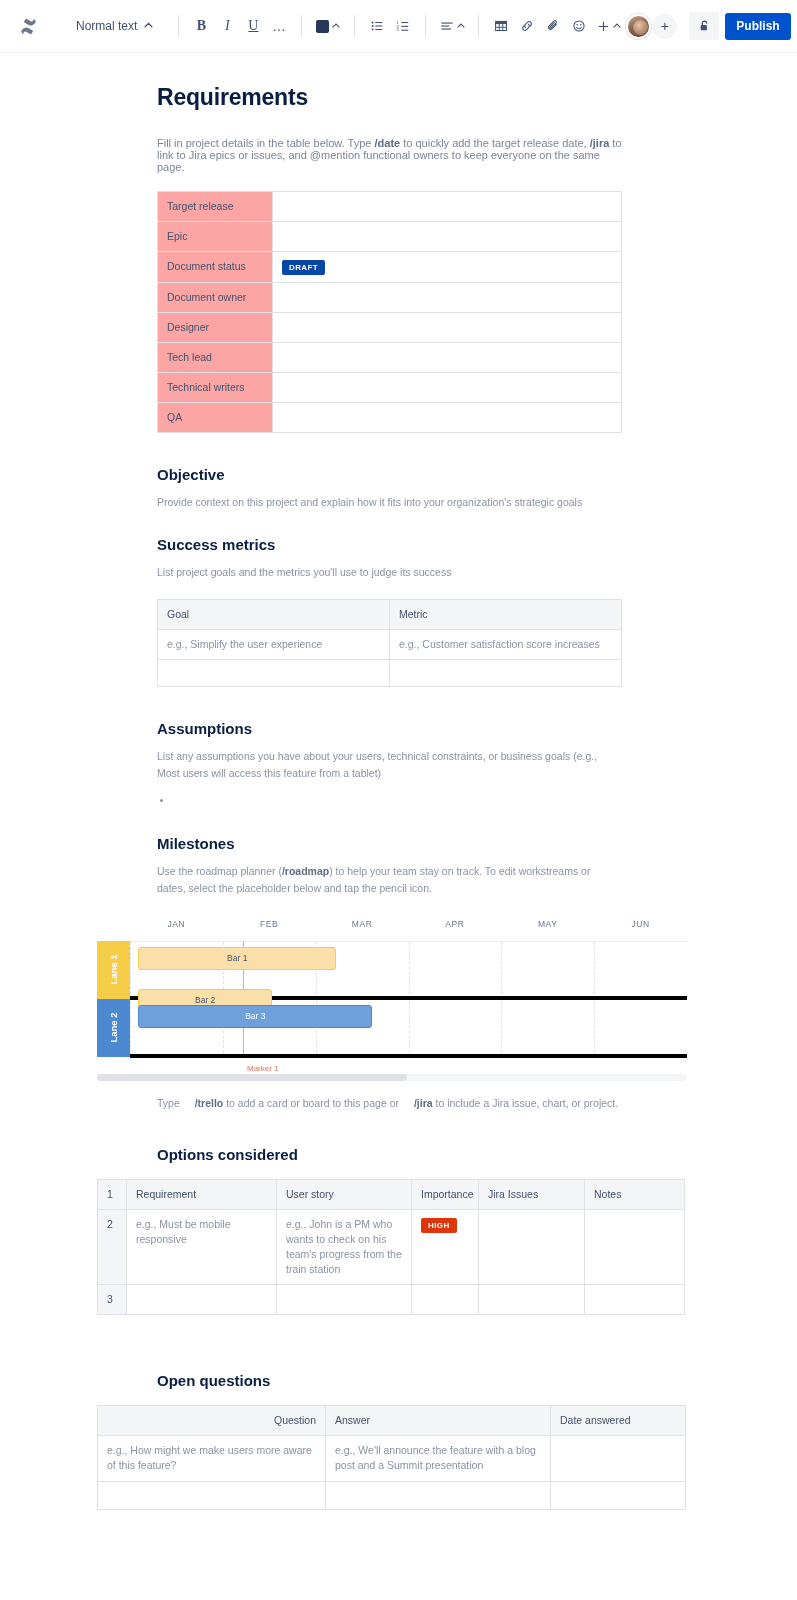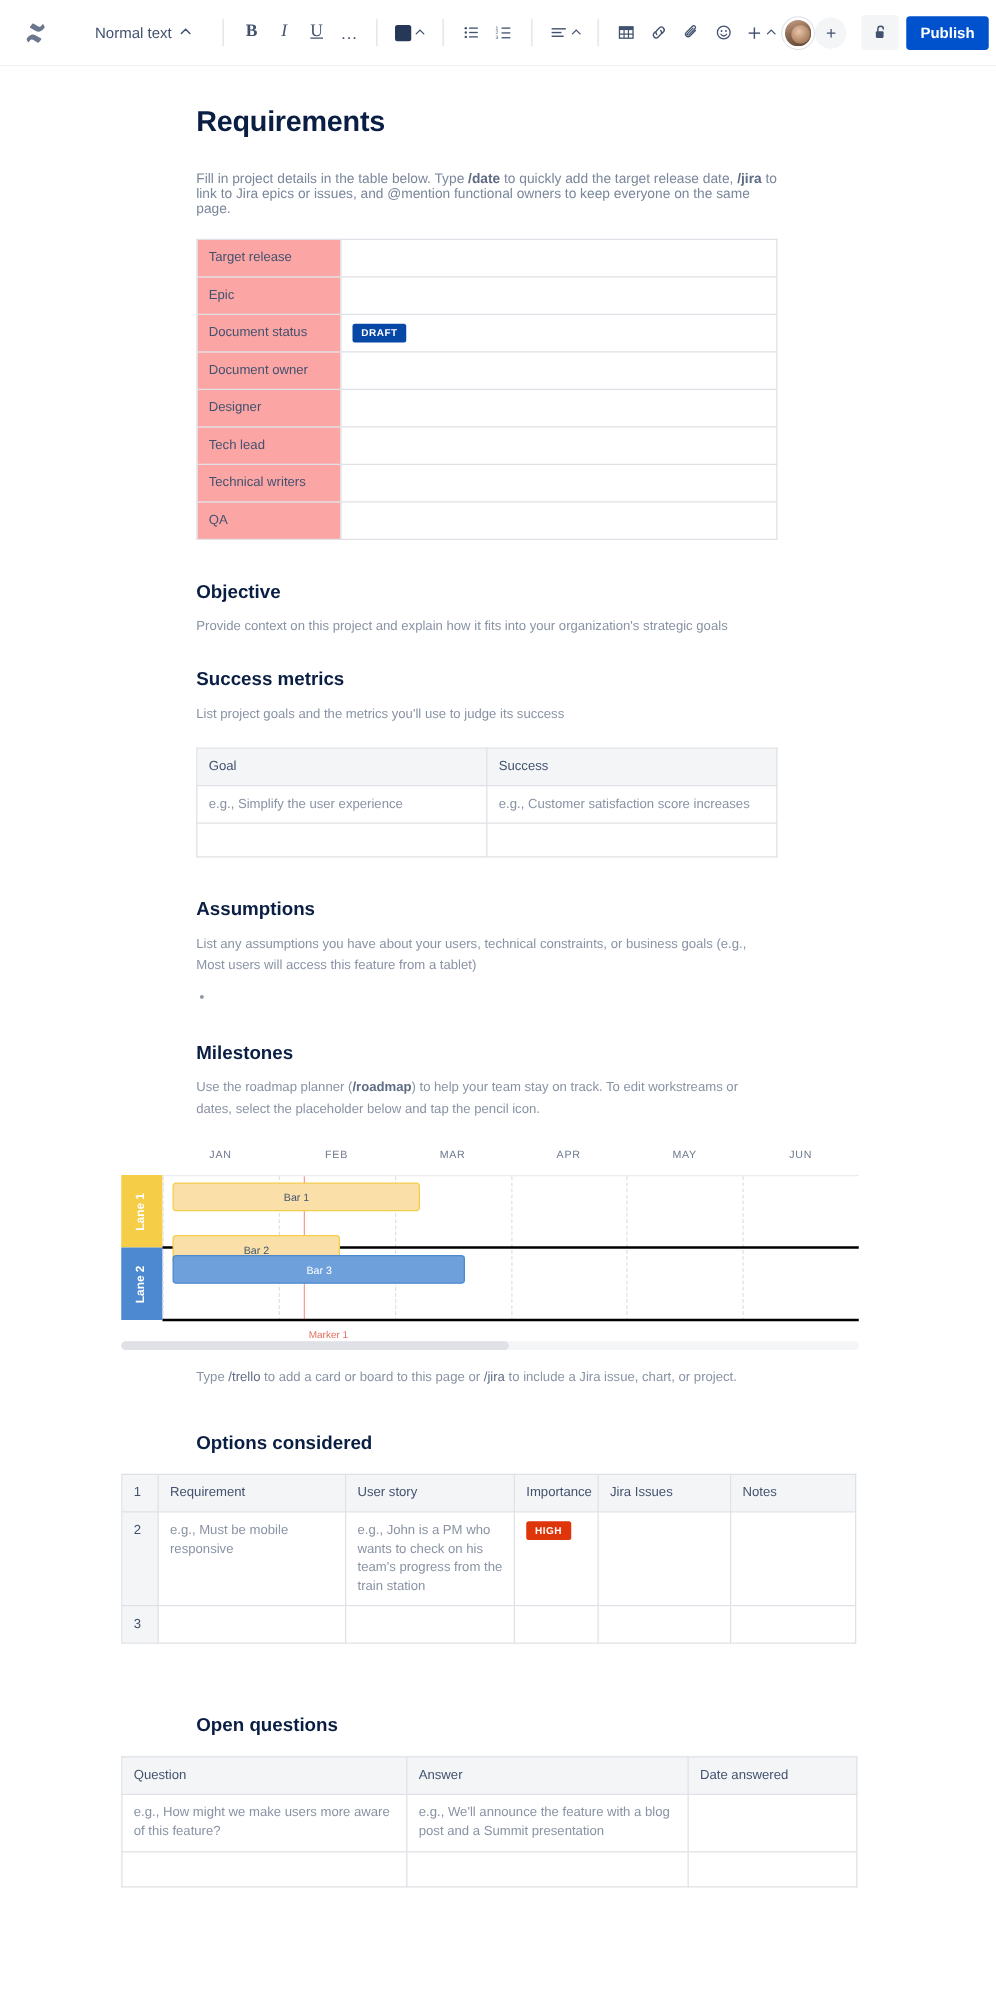--- a/index.html
+++ b/index.html
@@ -177,21 +177,21 @@
   #options-table td.ph { color: #8993A4; }
   #options-table .c-req { width: 150px; }
   #options-table .c-story { width: 135px; }
   #options-table .c-imp { width: 67px; }
   #options-table .c-jira { width: 106px; }
   #options-table .c-notes { width: 100px; }
 
   
   #questions-table { width: 588px; margin-top: 14px; margin-left: -60px; }
   #questions-table td.ph { color: #8993A4; }
-  #questions-table .c-q { width: 228px; }
+  #questions-table .c-q { width: 228px; text-align: right; }
   #questions-table .c-a { width: 225px; }
   #questions-table .c-d { width: 135px; }
 
   
   .lozenge {
     display: inline-block;
     font-size: 8px;
     font-weight: 700;
     letter-spacing: 0.4px;
     padding: 2px 7px 2px 7px;
@@ -226,21 +226,21 @@
     color: #fff; font-size: 9.5px; font-weight: 600;
   }
   .lane-label span { transform: rotate(-90deg); white-space: nowrap; }
   .lane-1 { background: #F5CD47; height: 58px; }
   .lane-2 { background: #4C89D0; height: 58px; }
   .rm-grid {
     flex: 1;
     position: relative;
     border-top: 1px solid #EBECF0;
   }
-  .rm-rowline { height: 58px; border-bottom: 2px solid #000000; position: relative; }
+  .rm-rowline { height: 58px; border-bottom: 4px solid #000000; position: relative; }
   .rm-rowline:last-child { border-bottom: 1px solid #EBECF0; }
   .rm-vline {
     position: absolute; top: 0; bottom: 0;
     width: 0; border-left: 1px dashed #DFE1E6;
   }
   .bar {
     position: absolute;
     height: 23px;
     border-radius: 3px;
     font-size: 8.5px;
@@ -270,21 +270,21 @@
   }
   .rm-scroll-thumb {
     position: absolute; left: 0; top: 0;
     height: 7px; width: 310px;
     background: #DFE1E6; border-radius: 4px;
   }
   .rm-caption {
     margin-top: 14px;
     font-size: 10.5px; color: #8993A4; line-height: 16px;
   }
-  .rm-caption b { color: #5E6C84; font-weight: 400; }
+  .rm-caption b { color: #5E6C84; font-weight: 700; margin-left: 12px; }
   .sp-32 { height: 32px; }
   .sp-28 { height: 28px; }
   .sp-24 { height: 24px; }
 </style>
 </head>
 <body>
 
 <div class="toolbar">
   <div class="tb-left">
 
@@ -481,21 +481,21 @@
 
     <div class="sp-24"></div>
 
     <h2 class="sec">Success metrics</h2>
     <p class="sub">List project goals and the metrics you'll use to judge its success</p>
 
     <table class="ct" id="metrics-table">
       <thead>
         <tr>
           <th>Goal</th>
-          <th>Success</th>
+          <th>Metric</th>
         </tr>
       </thead>
       <tbody>
         <tr>
           <td class="ph">e.g., Simplify the user experience</td>
           <td class="ph">e.g., Customer satisfaction score increases</td>
         </tr>
         <tr>
           <td></td>
           <td></td>

